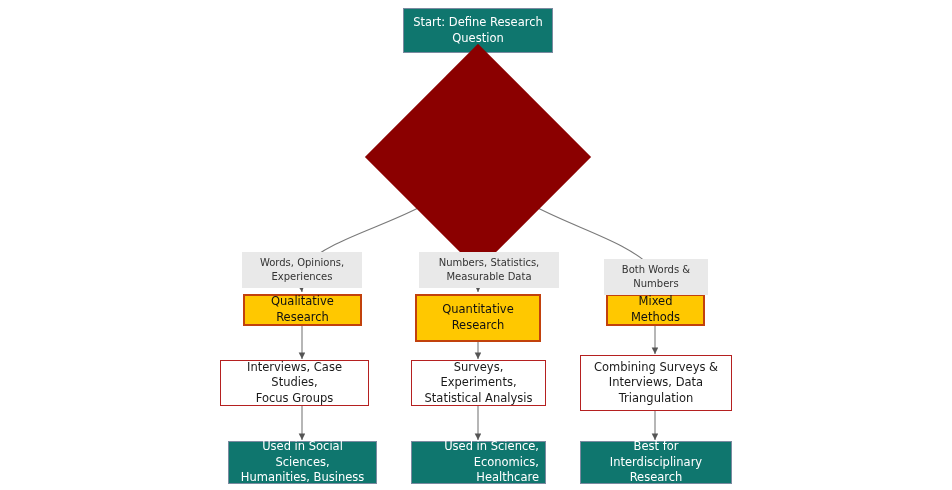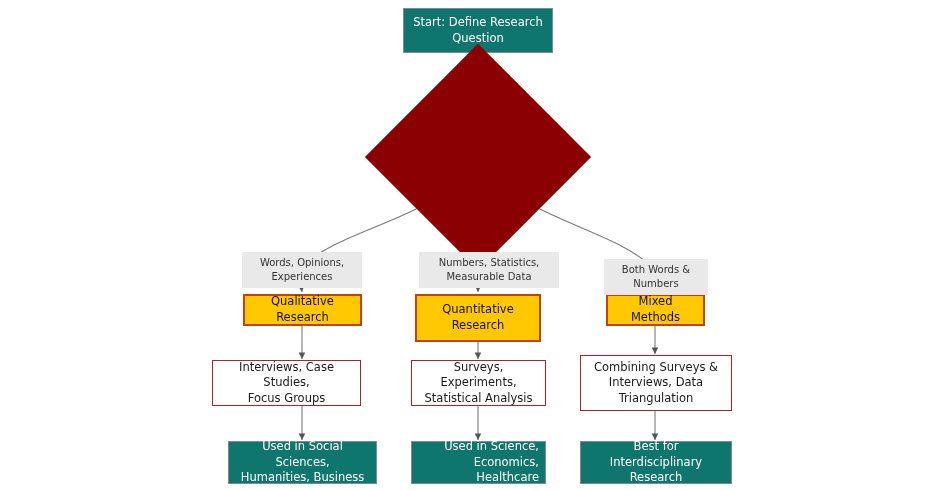--- a/index.html
+++ b/index.html
@@ -153,21 +153,21 @@
   <div class="node node-gold" style="left:243px; top:294px; width:119px; height:32px;">
     <span class="node-text">Qualitative Research</span>
   </div>
   <div class="node node-gold" style="left:415px; top:294px; width:126px; height:48px;">
     <span class="node-text">Quantitative Research</span>
   </div>
   <div class="node node-gold" style="left:606px; top:294px; width:99px; height:32px;">
     <span class="node-text">Mixed Methods</span>
   </div>
 
-  <div class="node node-white" style="left:212px; top:360px; width:149px; height:46px;">
+  <div class="node node-white" style="left:220px; top:360px; width:149px; height:46px;">
     <span class="node-text">Interviews, Case Studies,
 Focus Groups</span>
   </div>
   <div class="node node-white" style="left:411px; top:360px; width:135px; height:46px;">
     <span class="node-text">Surveys, Experiments,
 Statistical Analysis</span>
   </div>
   <div class="node node-white" style="left:580px; top:355px; width:152px; height:56px;">
     <span class="node-text">Combining Surveys &amp;
 Interviews, Data

